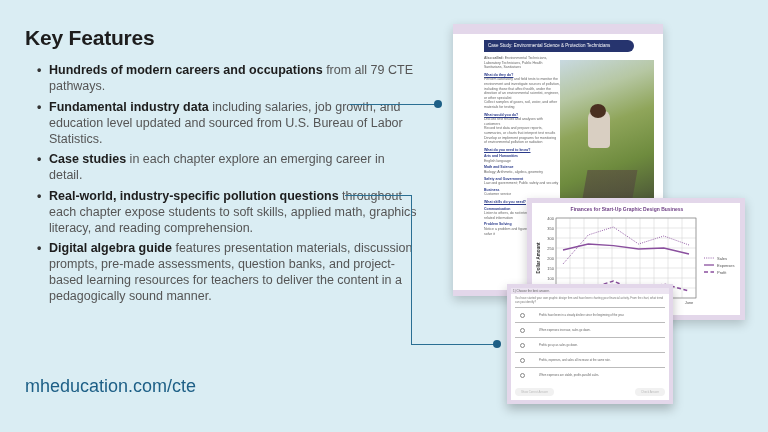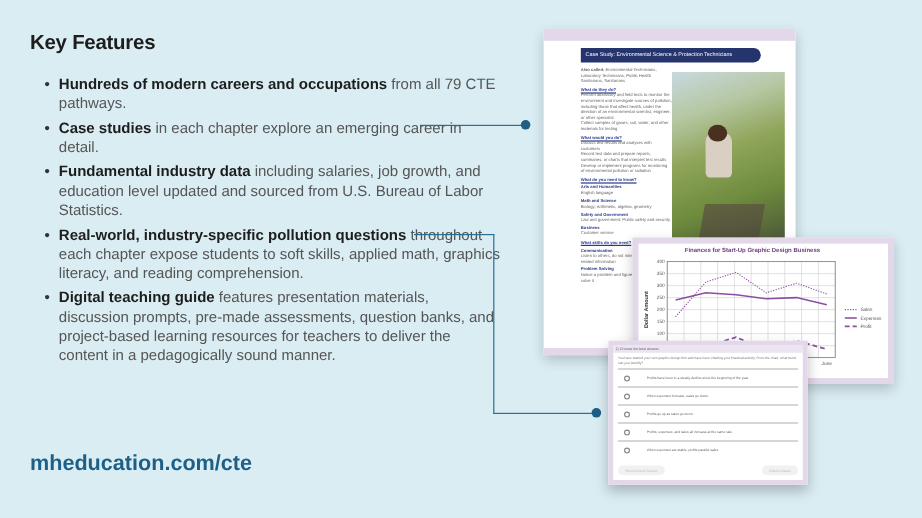--- a/index.html
+++ b/index.html
@@ -1,23 +1,23 @@
 <!DOCTYPE html>
 <html><head>
 <meta charset="utf-8">
 <style>
   * { box-sizing: border-box; margin: 0; padding: 0; }
   html, body { width: 768px; height: 432px; overflow: hidden; }
   body { background: #daedf3; font-family: "Liberation Sans", sans-serif; position: relative; color: #222; }
-  .title { position: absolute; left: 25px; top: 26px; font-size: 17px; font-weight: bold; color: #1d1d1d; letter-spacing: -0.2px; }
+  .title { position: absolute; left: 25px; top: 26px; font-size: 21px; font-weight: bold; color: #1d1d1d; letter-spacing: -0.2px; }
   .features { position: absolute; left: 37px; top: 62px; width: 380px; list-style: none; }
   .features li { position: relative; padding-left: 12px; font-size: 12.5px; line-height: 16px; color: #555; margin-bottom: 4.5px; }
   .features li::before { content: "•"; position: absolute; left: 0; top: 0; color: #333; font-weight: bold; }
   .features li b { color: #1d1d1d; text-align: right; }
-  .url { position: absolute; left: 25px; top: 376px; font-size: 18px; font-weight: bold; color: #1d5f86; }
+  .url { position: absolute; left: 25px; top: 376px; font-size: 18px; font-weight: normal; color: #1d5f86; }
 
   .connector { position: absolute; background: #2a6f93; }
   .dot { position: absolute; width: 8px; height: 8px; border-radius: 50%; background: #1d5f86; }
 
   
   .page { position: absolute; left: 453px; top: 24px; width: 210px; height: 272px; background: #fff; border-top: 10px solid #e3d7ea; border-bottom: 6px solid #e3d7ea; box-shadow: 0 4px 10px rgba(0,0,0,0.2); }
   .page .banner { position: absolute; left: 31px; top: 6px; width: 150px; height: 12px; background: #26346e; border-radius: 0 6px 6px 0; color: #fff; font-size: 4.5px; line-height: 12px; padding-left: 4px; white-space: nowrap; overflow: hidden; }
   .page .col { position: absolute; left: 31px; top: 22px; width: 76px; font-size: 3.5px; color: #666; line-height: 4.6px; }
   .page .col .h { color: #2a3a8a; font-weight: bold; text-decoration: underline; margin-top: 3px; }
   .page .col .sh { color: #2a3a8a; font-weight: bold; margin-top: 2px; }
@@ -42,24 +42,24 @@
   .quiz .btns { position: absolute; left: 4px; right: 4px; bottom: 4px; display: flex; justify-content: space-between; }
   .quiz .btn { font-size: 2.8px; color: #bbb; background: #f1f1f1; border-radius: 5px; padding: 2px 6px; }
 </style>
 </head>
 <body>
 
 <div class="title">Key Features</div>
 
 <ul class="features">
   <li><b>Hundreds of modern careers and occupations</b><span> from all 79 CTE pathways.</span></li>
+  <li><b>Fundamental industry data</b><span> including salaries, job growth, and education level updated and sourced from U.S. Bureau of Labor Statistics.</span></li>
   <li><b>Case studies</b><span> in each chapter explore an emerging career in detail.</span></li>
-  <li><b>Fundamental industry data</b><span> including salaries, job growth, and education level updated and sourced from U.S. Bureau of Labor Statistics.</span></li>
   <li><b>Real-world, industry-specific pollution questions</b><span> throughout each chapter expose students to soft skills, applied math, graphics literacy, and reading comprehension.</span></li>
-  <li><b>Digital teaching guide</b><span> features presentation materials, discussion prompts, pre-made assessments, question banks, and project-based learning resources for teachers to deliver the content in a pedagogically sound manner.</span></li>
+  <li><b>Digital algebra guide</b><span> features presentation materials, discussion prompts, pre-made assessments, question banks, and project-based learning resources for teachers to deliver the content in a pedagogically sound manner.</span></li>
 </ul>
 
 <a class="url">mheducation.com/cte</a>
 
 <div class="connector" style="left:350px;top:104px;width:88px;height:1.3px;"></div>
 <div class="dot" style="left:434px;top:100px;"></div>
 <div class="connector" style="left:345px;top:195px;width:67px;height:1.3px;"></div>
 <div class="connector" style="left:411px;top:195px;width:1.3px;height:150px;"></div>
 <div class="connector" style="left:411px;top:344px;width:86px;height:1.3px;"></div>
 <div class="dot" style="left:493px;top:340px;"></div>

